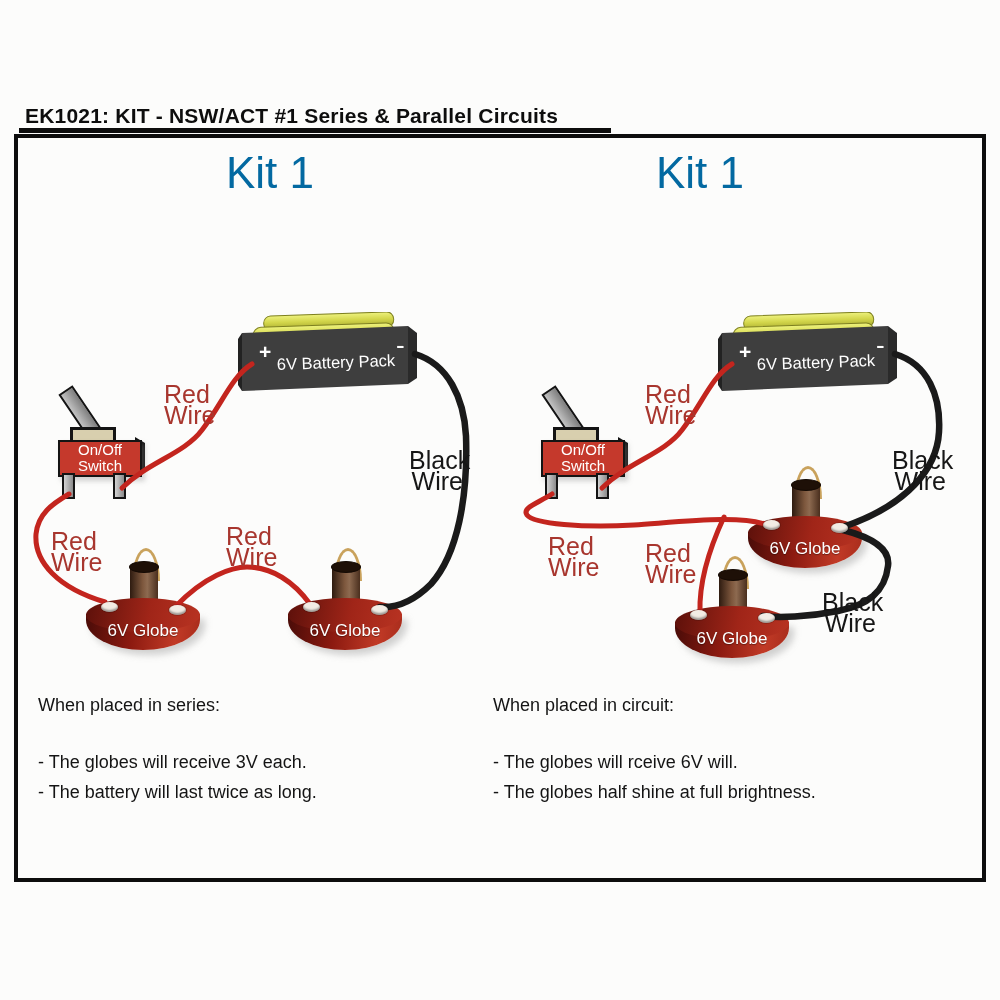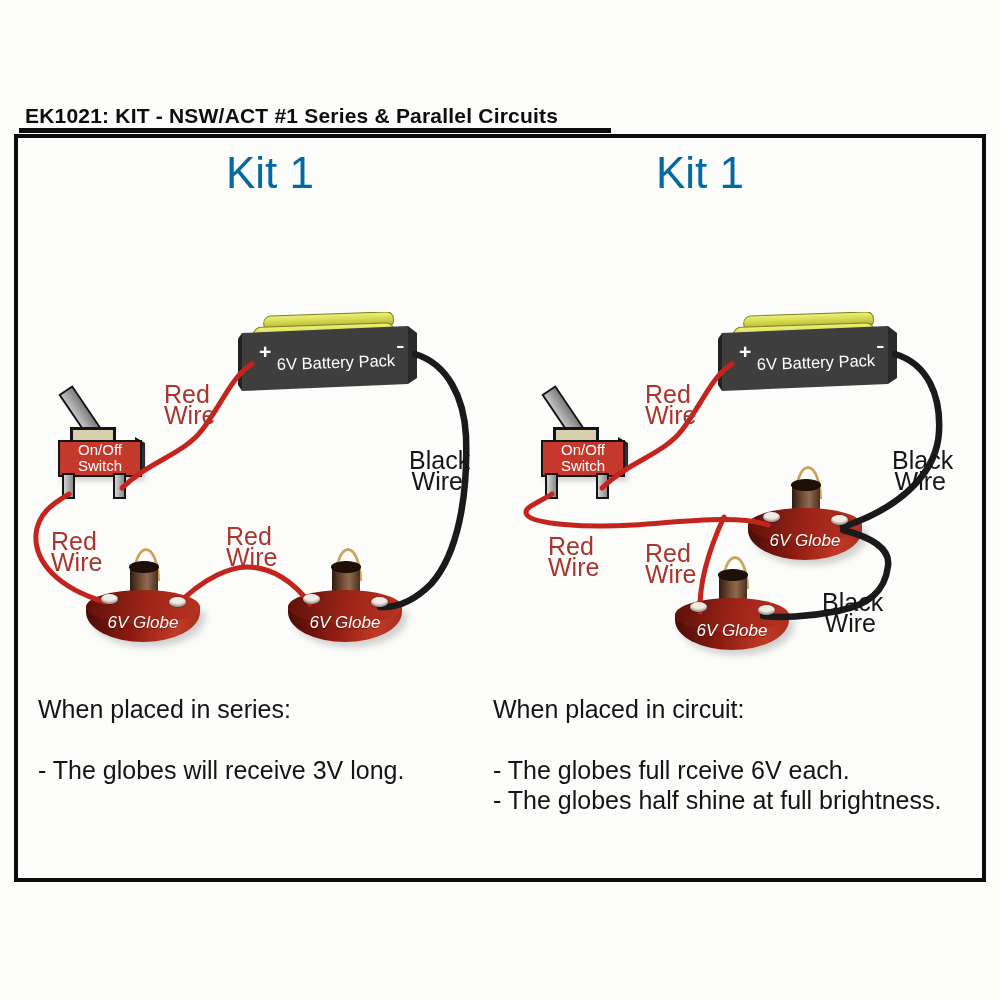--- a/index.html
+++ b/index.html
@@ -32,21 +32,21 @@
   .sw-leg.left{left:16px;} .sw-leg.right{left:67px;}
 
   
   .globe{width:114px;height:104px;}
   .filament{position:absolute;left:46px;top:2px;width:22px;height:30px;border:3px solid #c9a25c;border-bottom:none;
             border-radius:50% 50% 0 0/100% 100% 0 0;}
   .bulb{position:absolute;left:44px;top:20px;width:28px;height:42px;
         background:linear-gradient(90deg,#2e1b10,#7d573d 45%,#8d6a50 62%,#4a2f1e);}
   .bulb::before{content:'';position:absolute;left:-1px;top:-5px;width:28px;height:10px;border:1px solid #140a04;
                 border-radius:50%;background:#1e1007;}
-  .globe-base{position:absolute;left:0;top:44px;width:114px;height:52px;font-style:italic;}
+  .globe-base{position:absolute;left:0;top:52px;width:114px;height:52px;}
   .base-side{position:absolute;left:0;top:16px;width:114px;height:36px;
              border-radius:0 0 57px 57px/0 0 30px 30px;
              background:linear-gradient(95deg,#4a0c08,#8c1a10 40%,#c13a26 78%,#a82c1c);
              box-shadow:5px 5px 7px rgba(140,140,140,.4);}
   .base-top{position:absolute;left:0;top:0;width:114px;height:34px;border-radius:50%;
             background:linear-gradient(100deg,#5c100a,#a02518 55%,#b83322);}
   .terminal{position:absolute;width:17px;height:10px;border-radius:50%;background:#f2ece4;z-index:5;
             box-shadow:inset 0 -2px 2px rgba(0,0,0,.35),0 0 0 1px rgba(0,0,0,.15);}
   .terminal.tl{left:15px;top:4px;} .terminal.tr{left:83px;top:7px;}
   .globe-label{position:absolute;left:0;top:23px;width:114px;text-align:center;color:#fff;font-size:17px;z-index:5;
@@ -56,21 +56,21 @@
   svg.wires{left:0;top:0;pointer-events:none;z-index:4;}
   .wire-red{fill:none;stroke:#c3251e;stroke-width:5;stroke-linecap:round;}
   .wire-black{fill:none;stroke:#1a1a1a;stroke-width:6.5;stroke-linecap:round;}
 
   
   .wire-label{z-index:6;font-size:25px;line-height:21px;}
   .wire-label.red{color:#a8362e;}
   .wire-label.black{color:#161616;text-align:right;width:54px;}
 
   
-  .notes{font-size:25px;color:#141414;}
+  .notes{font-size:18px;color:#141414;}
   .notes-heading{margin-bottom:31px;}
   .bullet{padding-left:24px;text-indent:-24px;line-height:30px;}
 
   .bat-text{fill:#fff;}
 </style>
 </head>
 <body>
 
 <div class="page">
 
@@ -238,21 +238,22 @@
     <div>Black</div>
       <div>Wire</div>
   </div>
   <div class="abs wire-label black" style="left:822px;top:592px;">
     <div>Black</div>
       <div>Wire</div>
   </div>
 
   <div class="abs notes" style="left:38px;top:695px;width:440px;">
     <div class="notes-heading">When placed in series:</div>
-    <div class="bullet">- The globes will receive 3V long.</div>
+    <div class="bullet">- The globes will receive 3V each.</div>
+    <div class="bullet">- The battery will last twice as long.</div>
   </div>
   <div class="abs notes" style="left:493px;top:695px;width:470px;">
     <div class="notes-heading">When placed in circuit:</div>
-    <div class="bullet">- The globes full rceive 6V each.</div>
+    <div class="bullet">- The globes will rceive 6V will.</div>
     <div class="bullet">- The globes half shine at full brightness.</div>
   </div>
 
 </div>
 
 </body></html>

